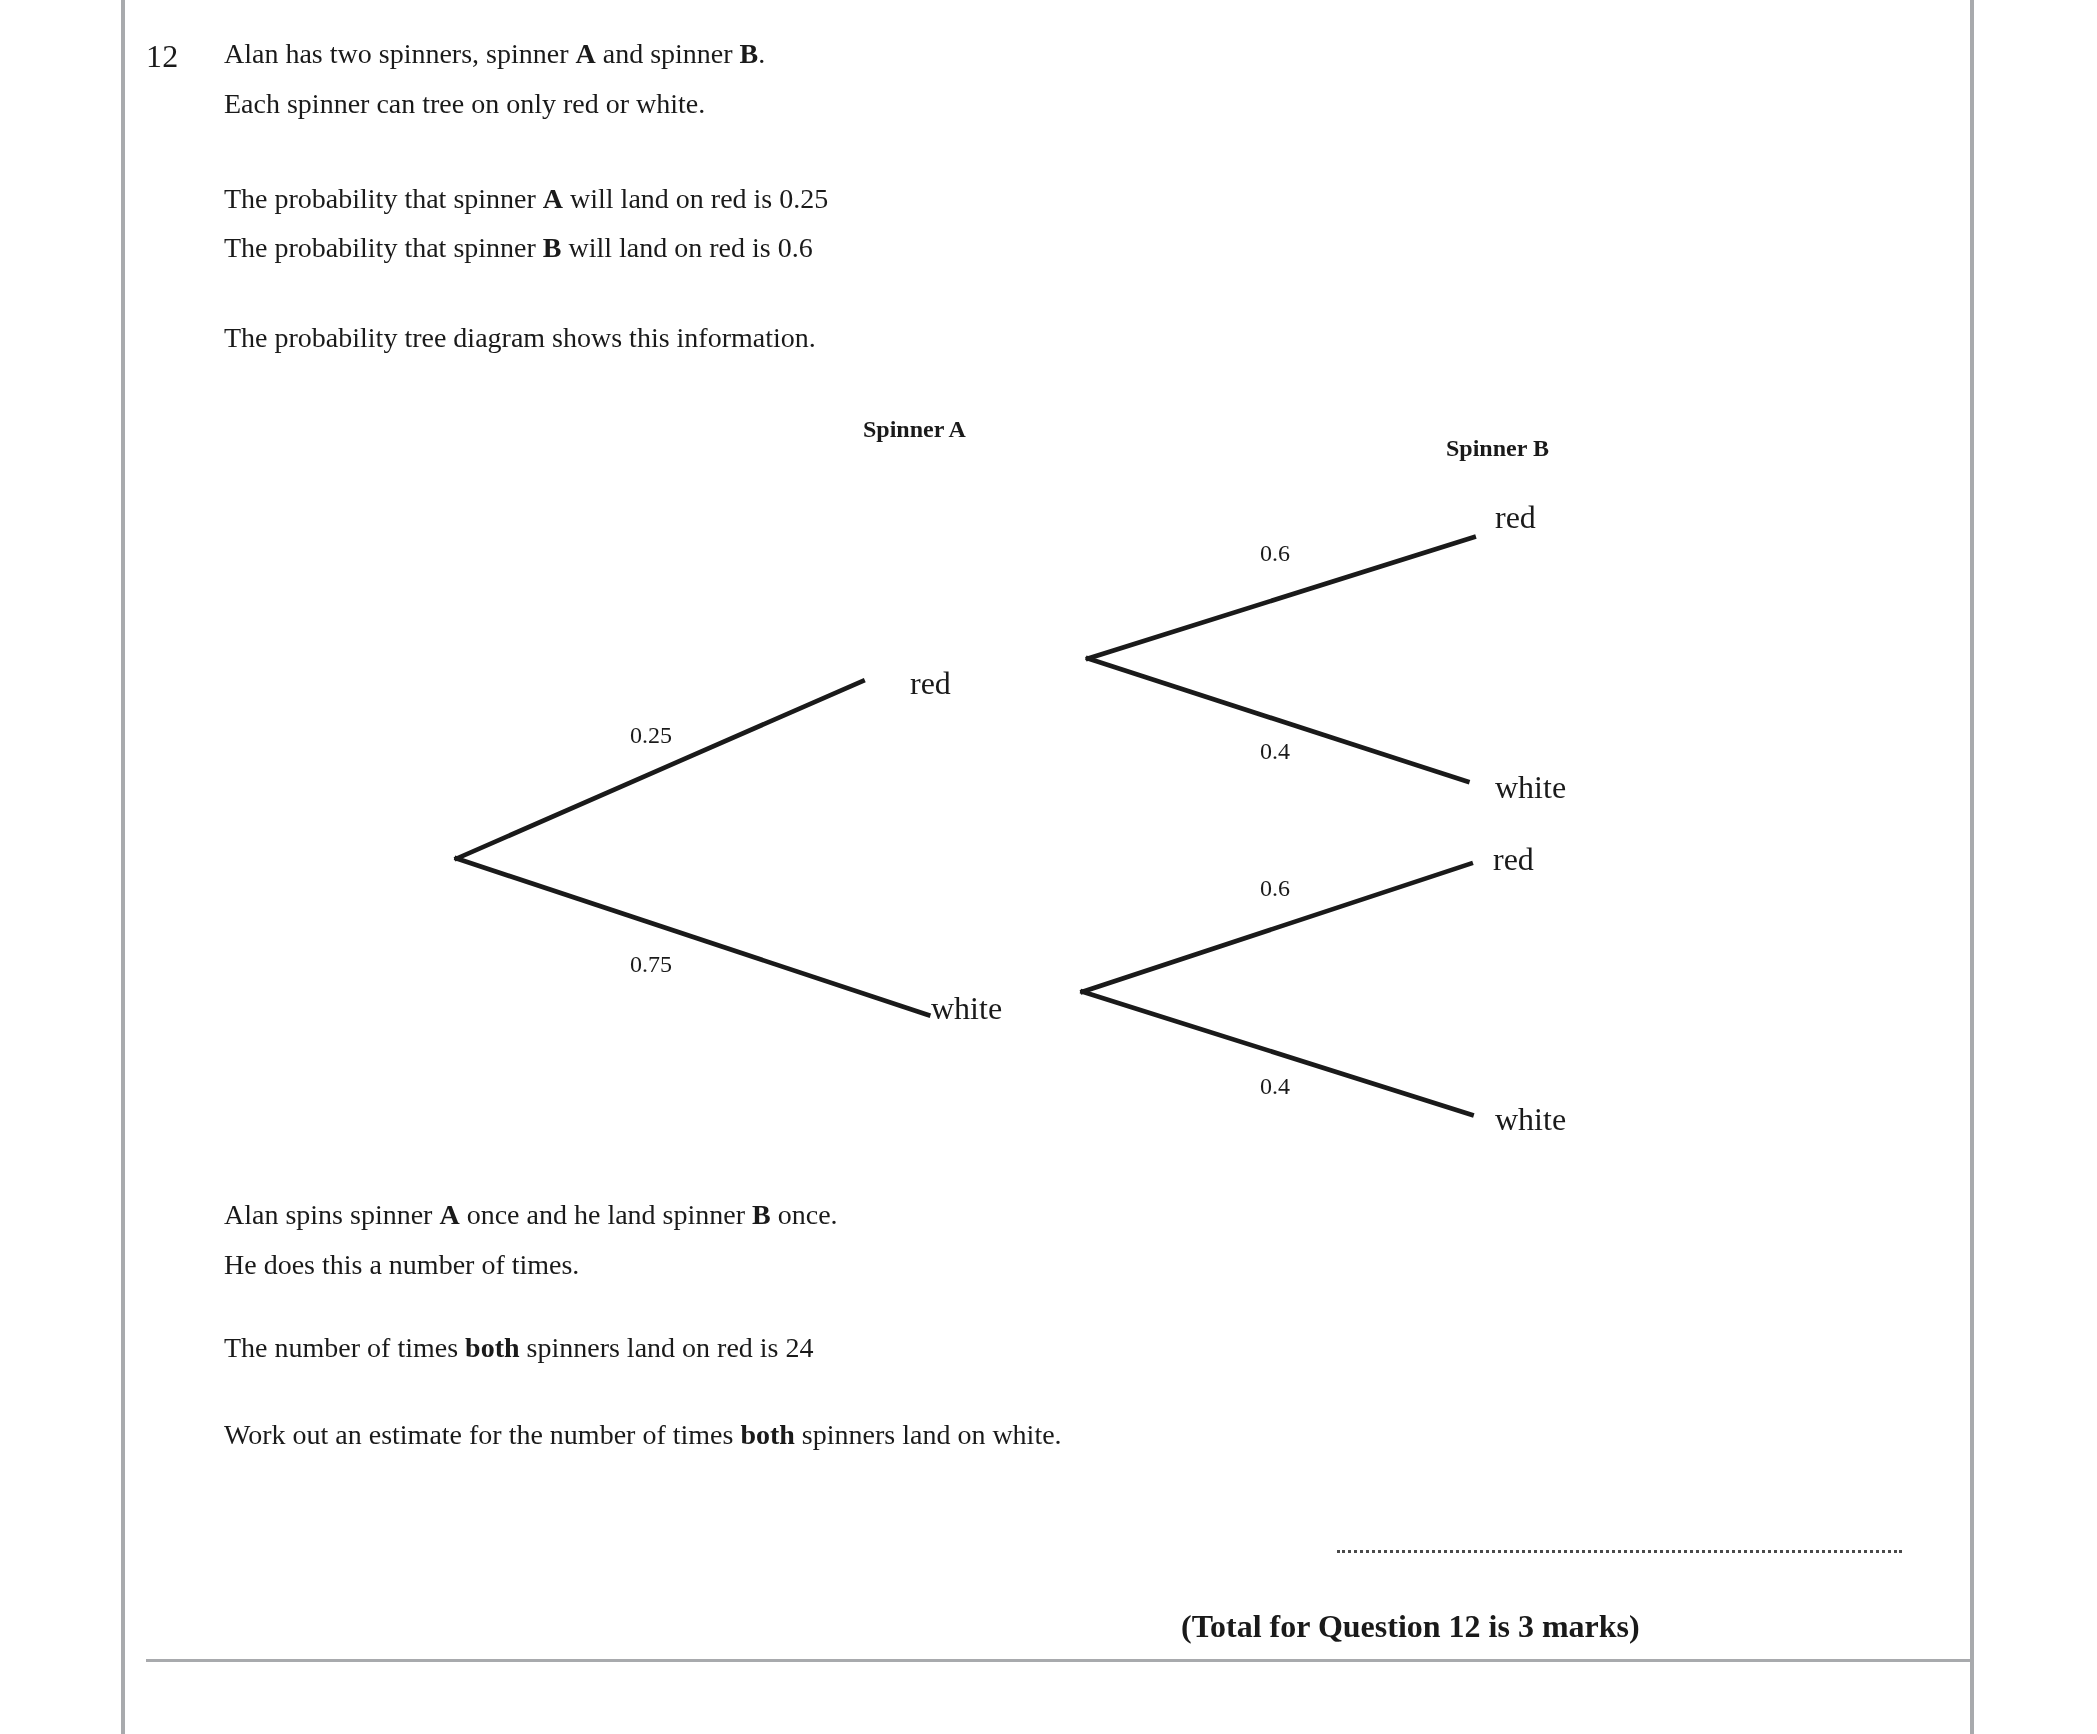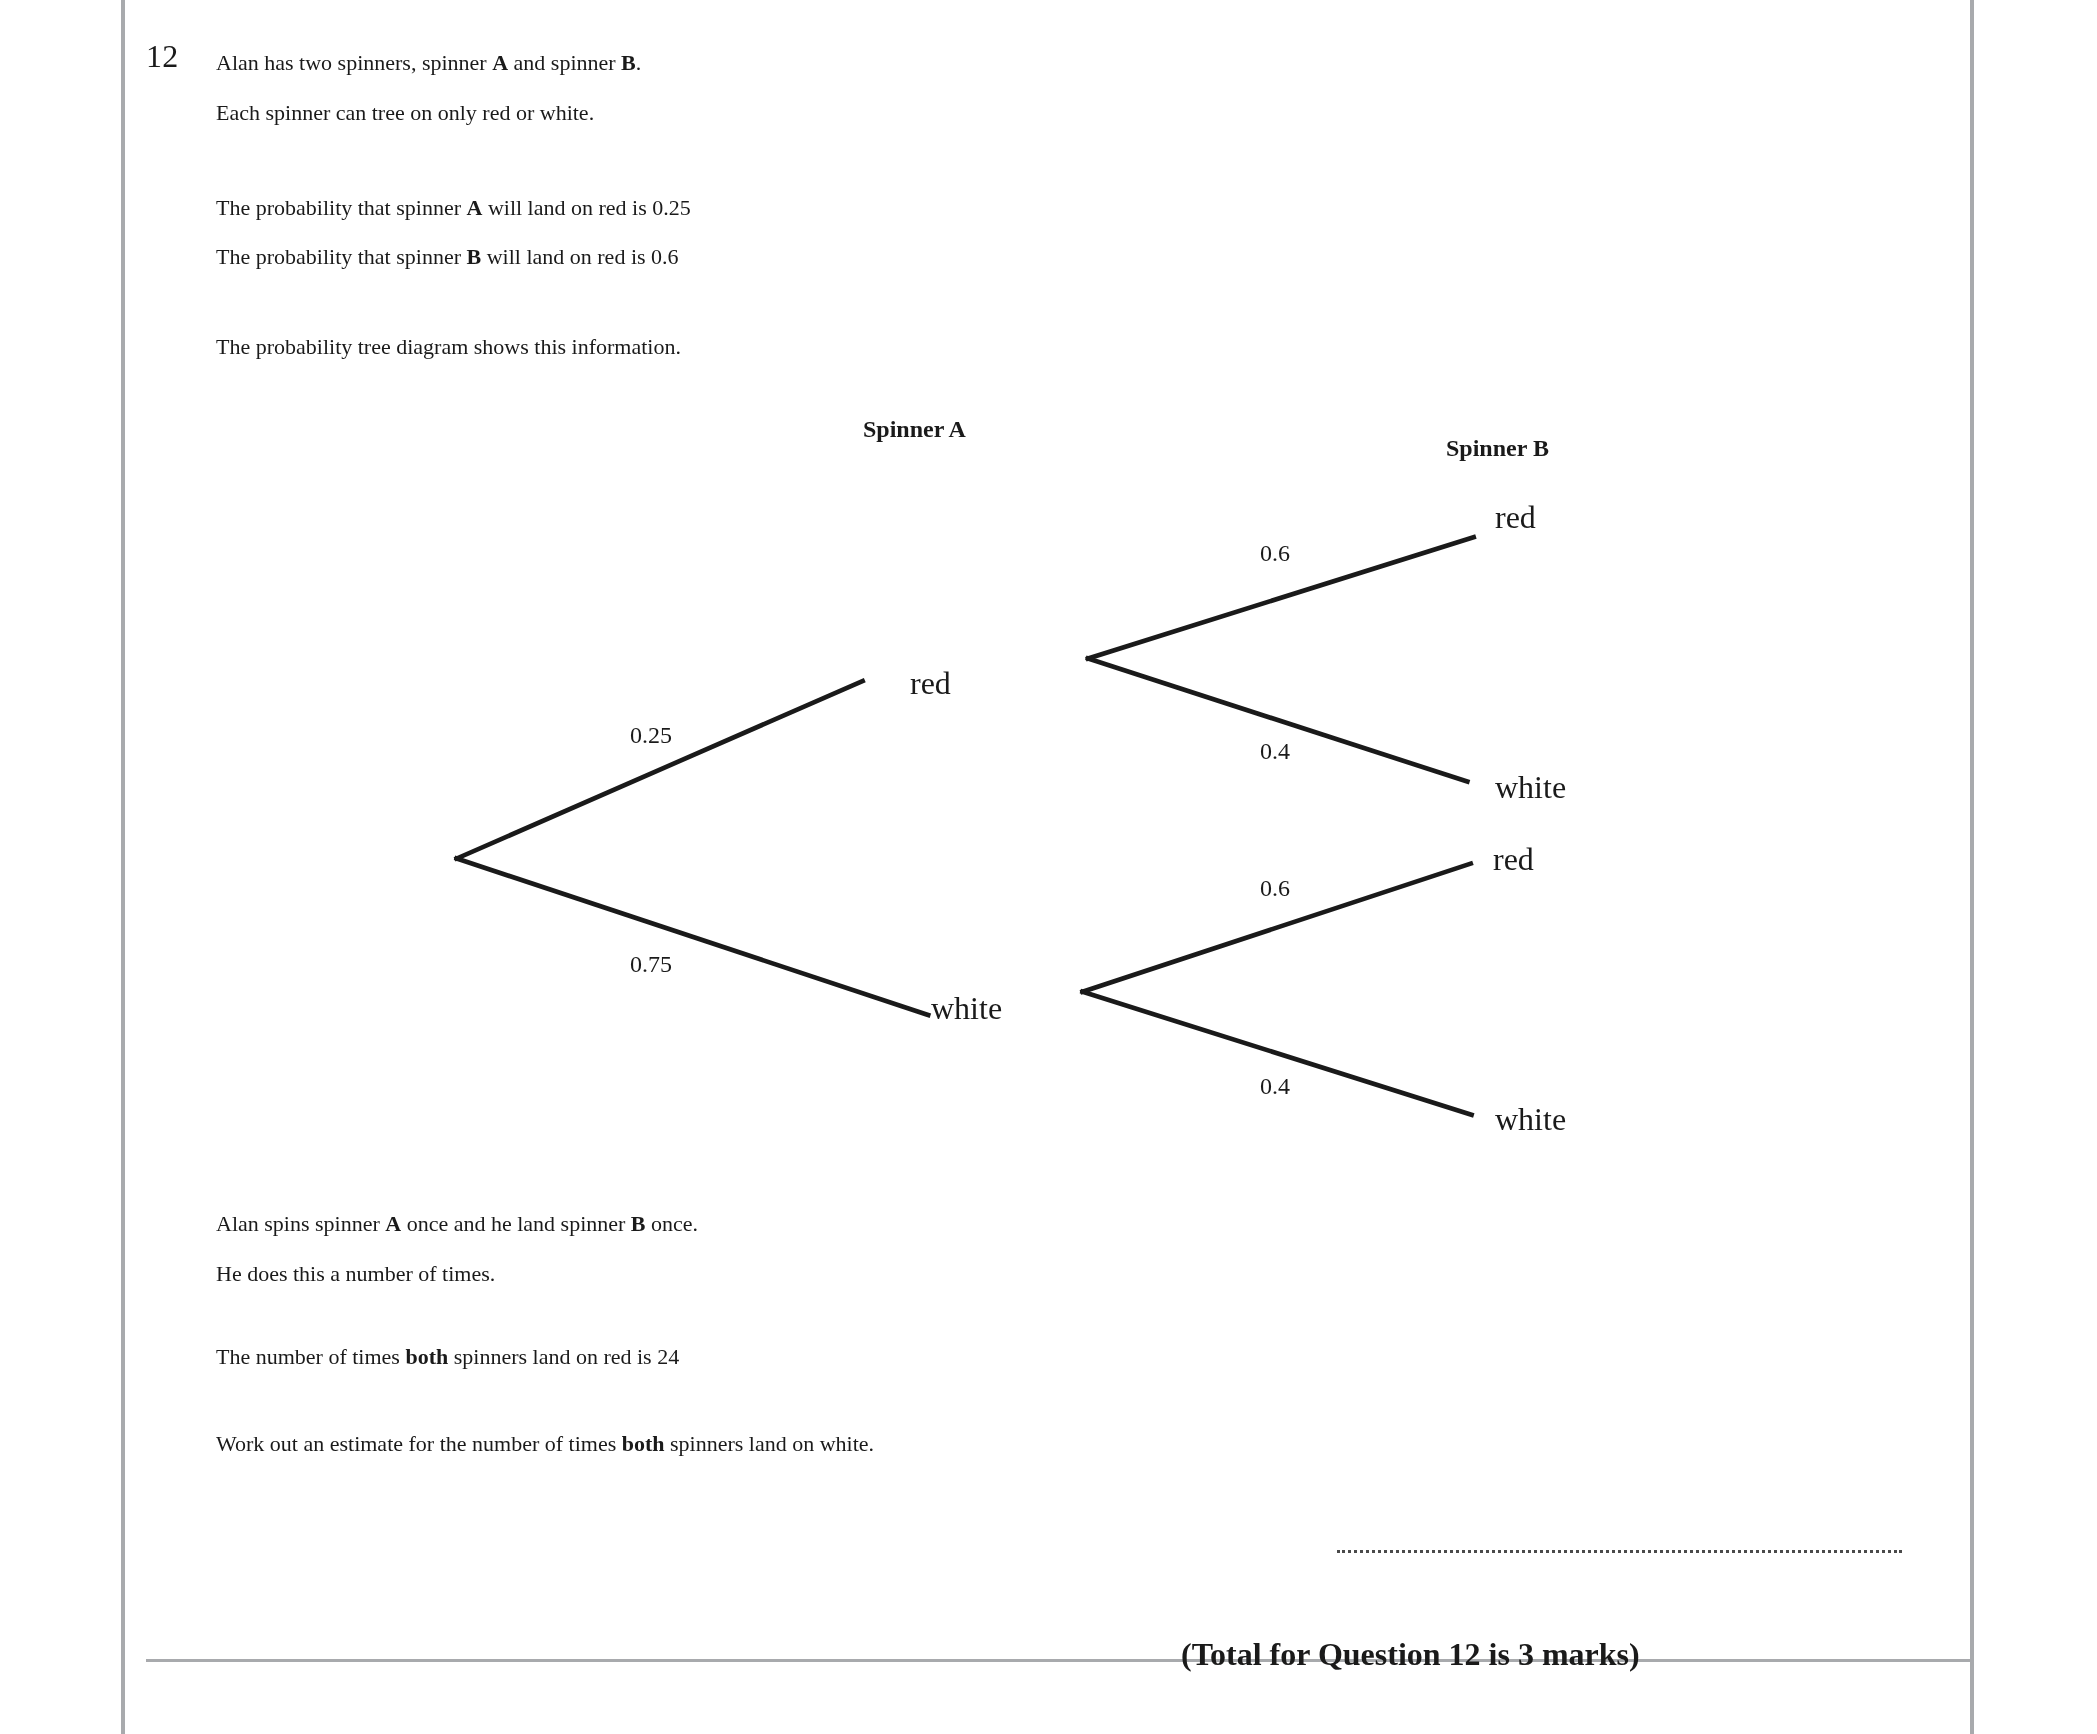--- a/index.html
+++ b/index.html
@@ -41,25 +41,24 @@
     position: absolute;
     left: 146px;
     top: 40px;
     font-size: 32px;
     font-weight: normal;
     line-height: 1;
     letter-spacing: 0.2px;
   }
   .tline {
     position: absolute;
-    left: 216px;
-    font-size: 22px;
+    left: 224px;
+    font-size: 28px;
     line-height: 1;
     white-space: nowrap;
-    margin-top: 12px;
   }
   .tline b { font-weight: bold; }
 
   
   #tree-svg {
     position: absolute;
     left: 0; top: 0;
     width: 2097px;
     height: 1734px;
     pointer-events: none;
@@ -96,21 +95,20 @@
 
   
   .footer-total {
     position: absolute;
     left: 1181px;
     top: 1610px;
     font-size: 32px;
     font-weight: bold;
     line-height: 1;
     white-space: nowrap;
-    margin-top: 28px;
   }
 </style>
 </head>
 <body>
 
 <div class="rule-left"></div>
 <div class="rule-right"></div>
 <div class="rule-bottom"></div>
 
 <div class="qnum">12</div>

